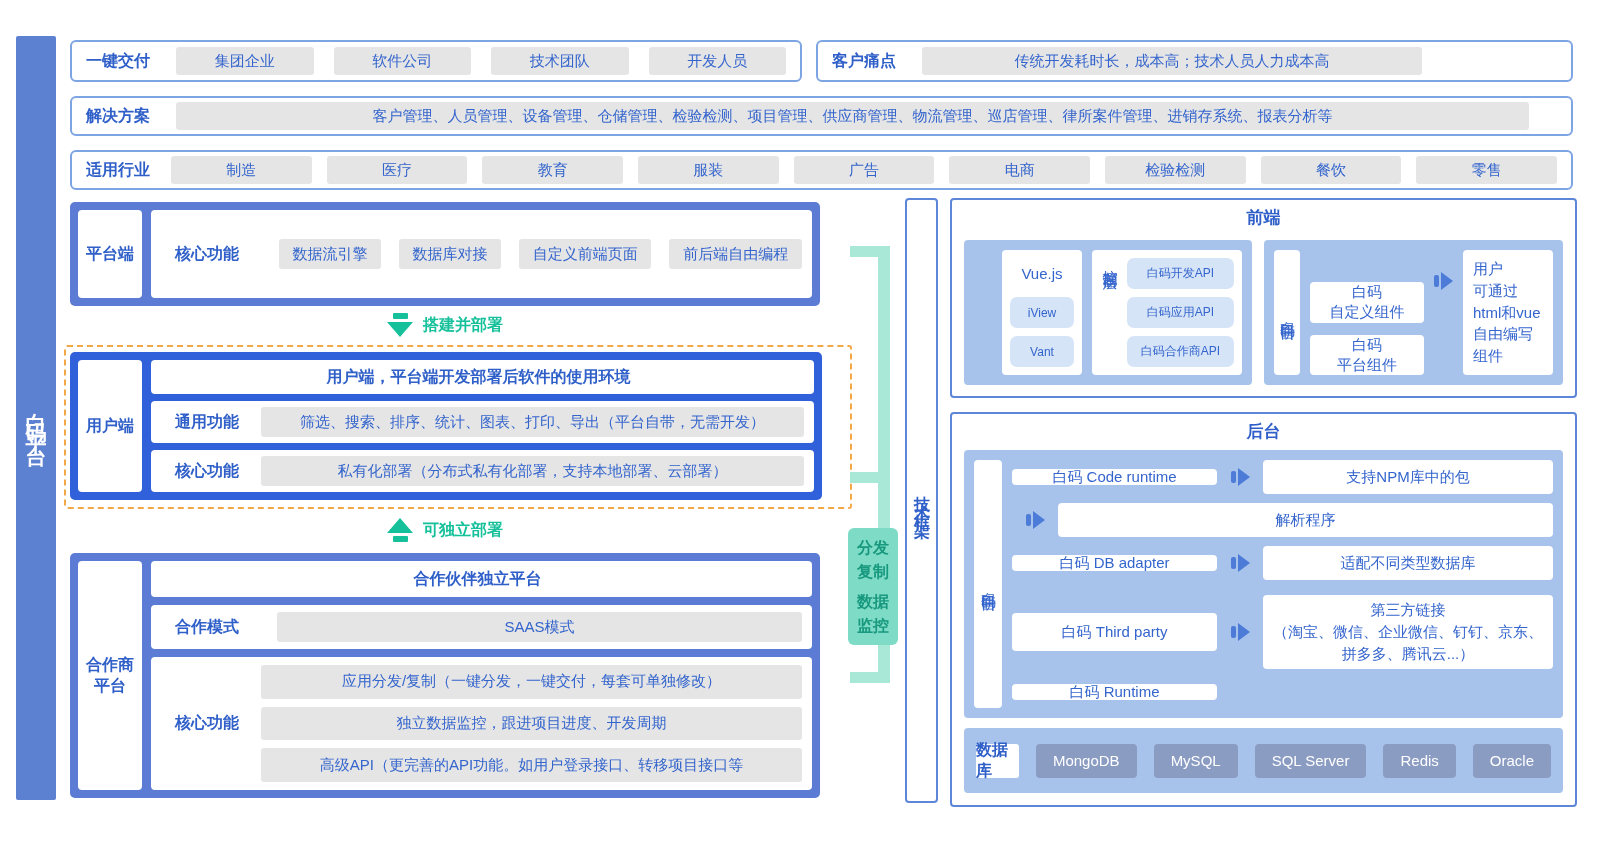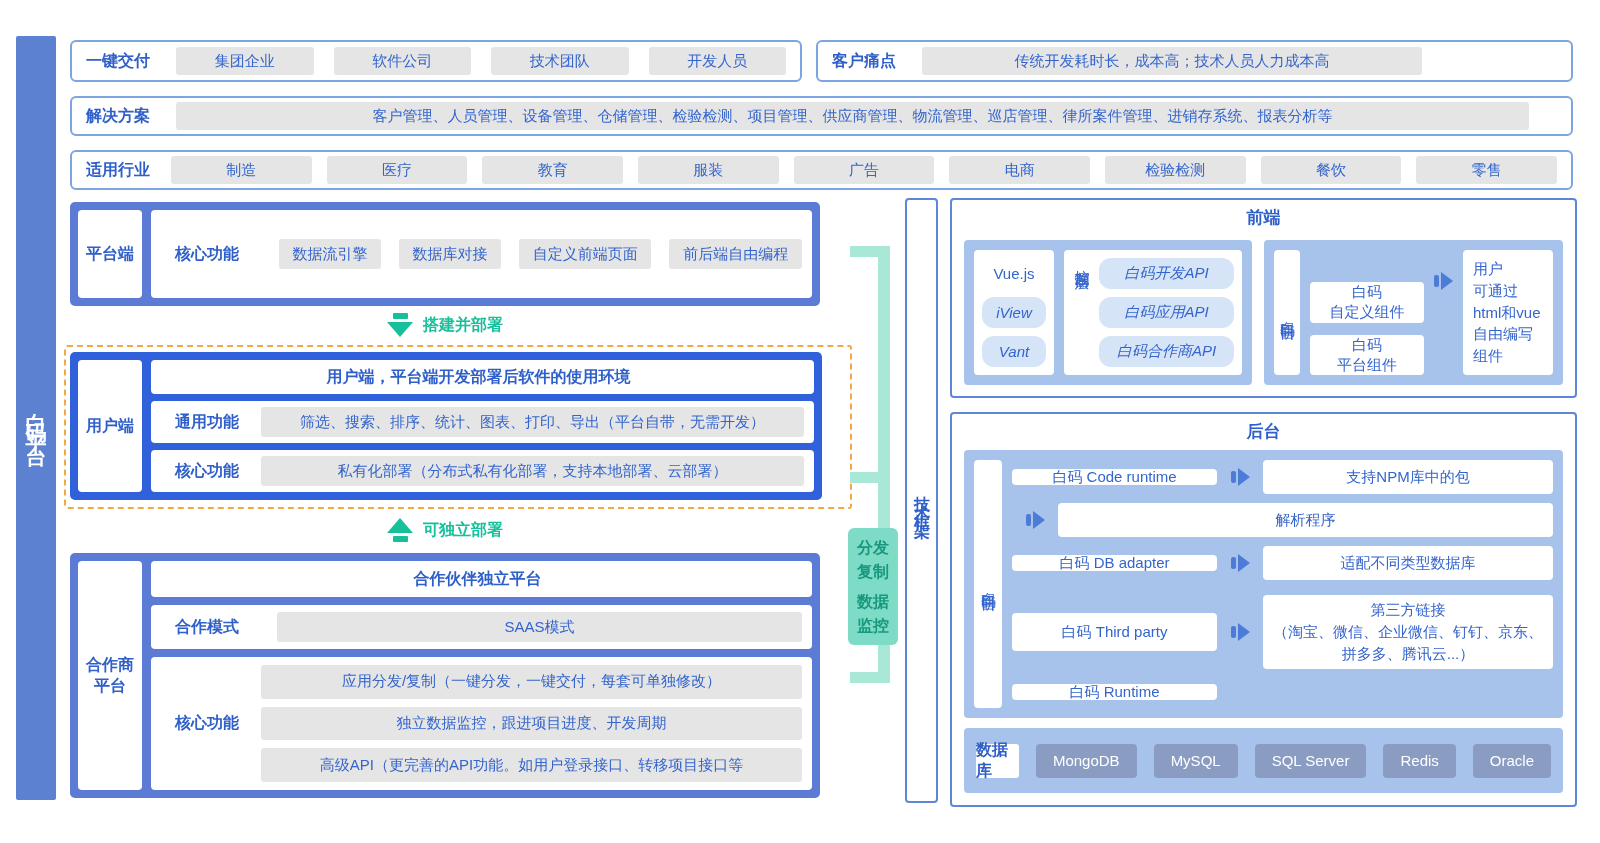--- a/index.html
+++ b/index.html
@@ -61,22 +61,22 @@
 
   
   .panel{background:#fff;border:2px solid #5e86d8;border-radius:4px;box-sizing:border-box;
          display:flex;flex-direction:column;}
   .panel .ptitle{height:34px;display:flex;align-items:center;justify-content:center;
                  color:#2f5fc8;font-weight:bold;font-size:17px;flex:0 0 auto;}
   .bluebox{background:#a7c3ec;border-radius:4px;box-sizing:border-box;}
   .wcell{background:#fff;border-radius:4px;color:#3465cd;display:flex;align-items:center;
          justify-content:center;box-sizing:border-box;font-size:15px;text-align:center;}
   .vtext{writing-mode:vertical-rl;color:#3465cd;font-size:15px;letter-spacing:2px;}
-  .subchip{background:#d6e4f7;color:#3465cd;border-radius:12px;display:flex;align-items:center;
-           justify-content:center;font-size:15px;white-space:nowrap;font-style:italic;}
+  .subchip{background:#d6e4f7;color:#3465cd;border-radius:7px;display:flex;align-items:center;
+           justify-content:center;font-size:12px;white-space:nowrap;}
 
   
   .ff{display:flex;align-items:center;justify-content:center;gap:2px;flex:0 0 auto;}
   .ff .fbar{width:5px;height:12px;background:#4d7cd8;border-radius:2px;}
   .ff .ftri{width:0;height:0;border-top:9px solid transparent;border-bottom:9px solid transparent;
             border-left:12px solid #4d7cd8;}
 
   
   .fe-body{display:flex;gap:12px;padding:6px 12px 12px;flex:1;}
   .fe-c1{flex:0 0 288px;display:flex;gap:10px;padding:10px;}
@@ -238,21 +238,21 @@
   </div>
 
   <div class="abs techfw">
     <span>技术框架</span>
   </div>
 
   <div class="abs panel" style="left:950px;top:198px;width:627px;height:200px;">
     <div class="ptitle">前端</div>
     <div class="fe-body">
       <div class="bluebox fe-c1">
-        <div class="fe-stack" style="flex:0 0 80px;">
+        <div class="fe-stack" style="flex:0 0 80px;margin-left:28px;">
           <span class="name">Vue.js</span>
           <span class="subchip">iView</span>
           <span class="subchip">Vant</span>
         </div>
         <div class="fe-ctrl">
           <span class="vtext">控制器层</span>
           <span class="apis">
             <span class="subchip">白码开发API</span>
             <span class="subchip">白码应用API</span>
             <span class="subchip">白码合作商API</span>

